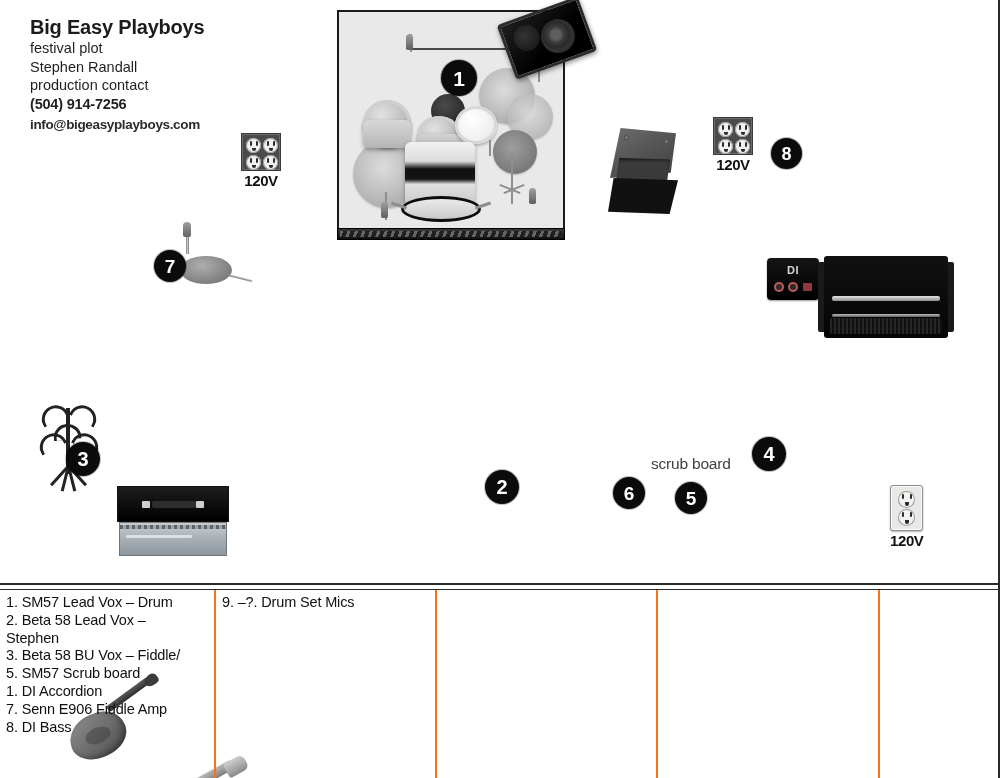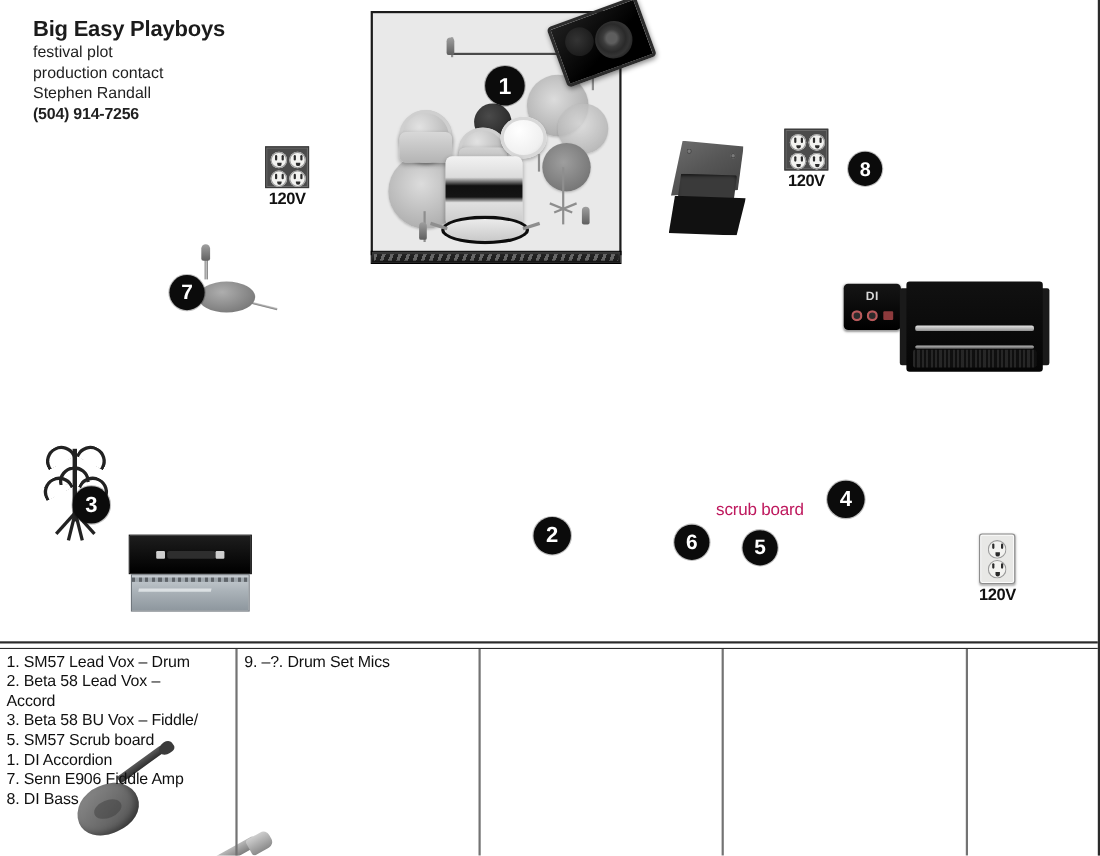--- a/index.html
+++ b/index.html
@@ -291,36 +291,36 @@
     position:absolute;right:12px;top:11px;width:34px;height:34px;border-radius:50%;
     background:radial-gradient(circle at 46% 44%,#5e5e5e 0 18%,#3c3c3c 30%,#2a2a2a 48%,#343434 62%,#1d1d1d 80%);
   }
   .spk-tilt .cone2{
     position:absolute;left:8px;top:6px;width:26px;height:26px;border-radius:50%;
     background:radial-gradient(circle at 44% 42%,#3a3a3a,#141414);opacity:.85;
   }
 
   
   .plain-label{
-    position:absolute;font-size:15.5px;color:#be185d;
+    position:absolute;font-size:15.5px;color:#404040;
     letter-spacing:-0.2px;white-space:nowrap;
   }
 
   
   .divider{
     position:absolute;left:0;top:583px;width:1000px;height:0;
     border-top:2px solid #2b2b2b;
   }
   .legend{
     position:absolute;left:0;top:589px;width:1000px;height:189px;
     border-top:1px solid #2b2b2b;
     box-sizing:border-box;display:flex;
   }
   .legend .col{
-    border-right:2px solid #737373;box-sizing:border-box;
+    border-right:2px solid #f97316;box-sizing:border-box;
     padding:4px 6px 0 6px;overflow:hidden;
   }
   .legend .col:last-child{border-right:none;}
   .legend .col.c1{width:216px;}
   .legend .col.c2{width:221px;}
   .legend .col.c3{width:221px;}
   .legend .col.c4{width:222px;}
   .legend .col.c5{width:120px;}
   .legend .ln{
     font-size:14.5px;line-height:1.23;color:#101010;
@@ -328,23 +328,24 @@
   }
 </style>
 </head>
 <body>
 
 <div id="stage-plot">
 
   <div class="header">
     <div class="band-name">Big Easy Playboys</div>
     <div class="hline">festival plot</div>
+    <div class="hline">Stephen Randall</div>
     <div class="hline">production contact</div>
-    <div class="hline">Stephen Randall</div>
     <div class="hline phone">(504) 914-7256</div>
+    <div class="hline email">info@bigeasyplayboys.com</div>
   </div>
 
   <div class="drum-area">
 
     <div class="overhead-arm" style="left:72px;top:36px;width:128px;"></div>
     <div class="hw" style="left:71px;top:22px;width:2px;height:18px;"></div>
     <div class="drum-mic" style="left:67px;top:22px;"></div>
     <div class="hw" style="left:199px;top:36px;width:2px;height:34px;"></div>
     <div class="drum-mic" style="left:196px;top:42px;"></div>
 
@@ -538,21 +539,21 @@
     </div>
     <div class="volt-label">120V</div>
   </div>
 
   <div class="divider"></div>
 
   <div class="legend">
     <div class="col c1">
       <div class="ln">1. SM57 Lead Vox – Drum</div>
       <div class="ln">2. Beta 58 Lead Vox –</div>
-      <div class="ln">Accord</div>
+      <div class="ln">Stephen</div>
       <div class="ln">3. Beta 58 BU Vox – Fiddle/</div>
       <div class="ln">5. SM57 Scrub board</div>
       <div class="ln">1. DI Accordion</div>
       <div class="ln">7. Senn E906 Fiddle Amp</div>
       <div class="ln">8. DI Bass</div>
     </div>
     <div class="col c2">
       <div class="ln">9. –?. Drum Set Mics</div>
     </div>
     <div class="col c3"></div>

